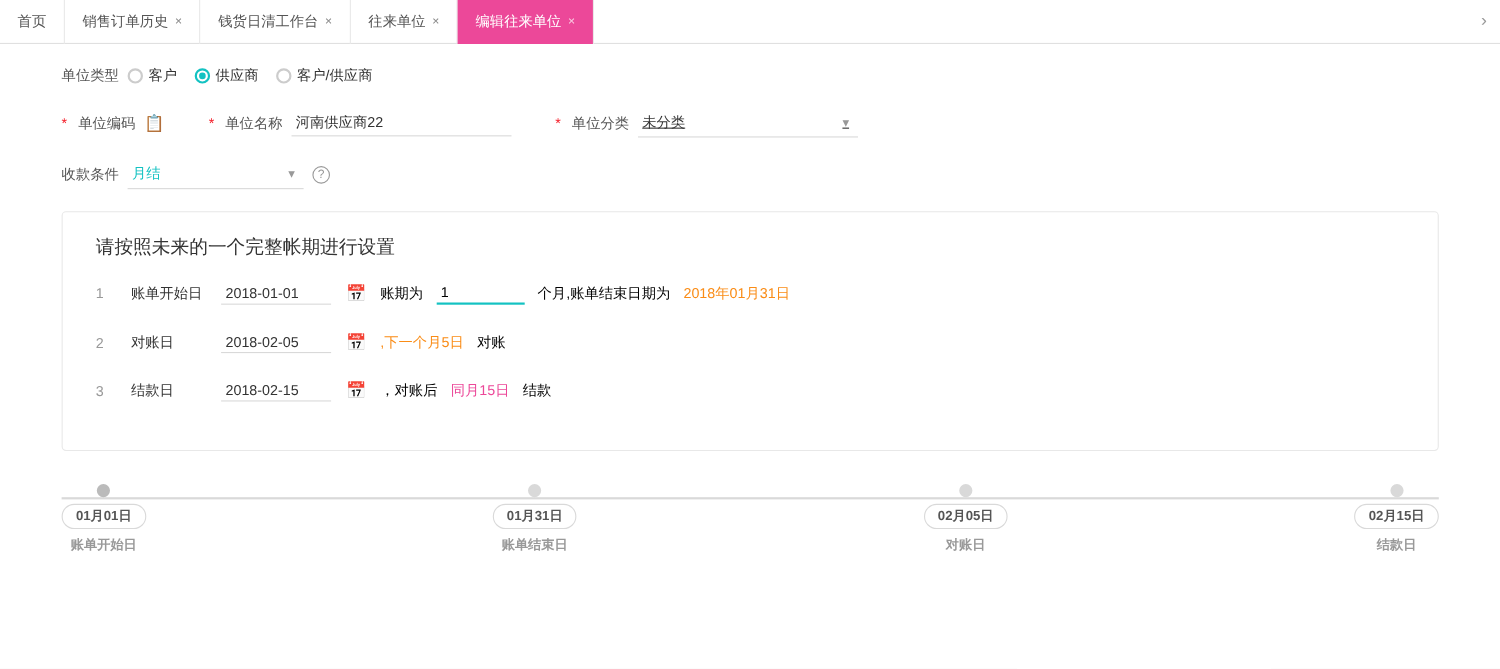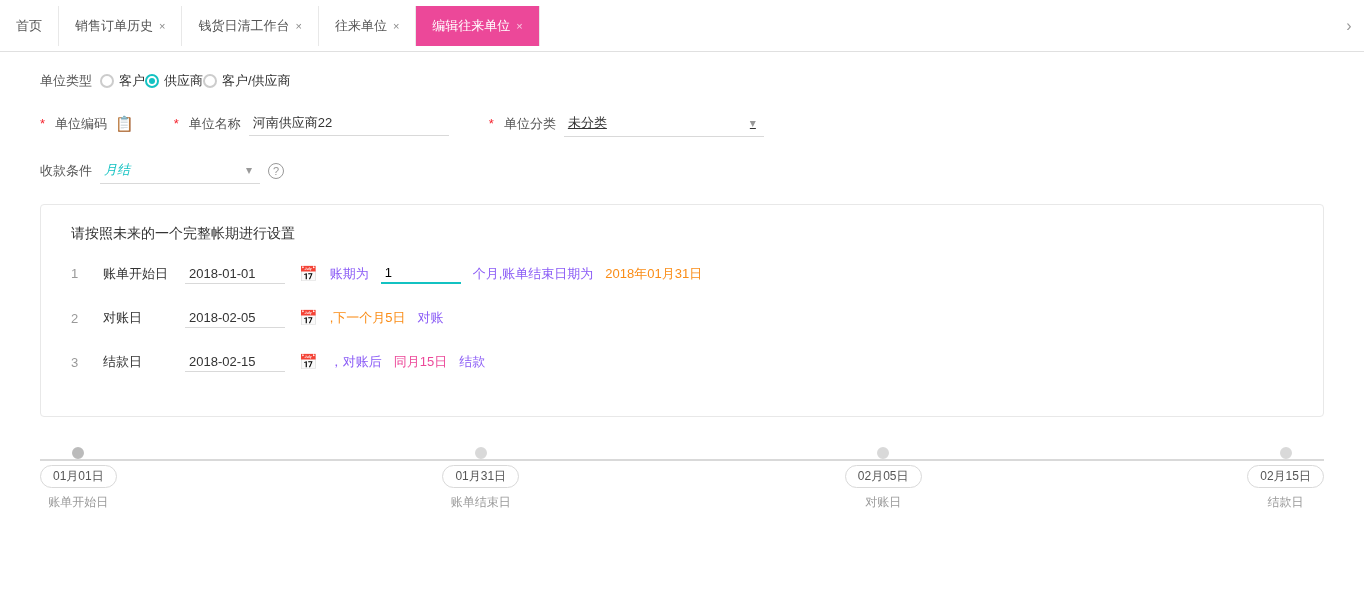--- a/index.html
+++ b/index.html
@@ -4,21 +4,21 @@
   <style>
     * { box-sizing: border-box; margin: 0; padding: 0; }
     body { font-family: "Microsoft YaHei", "PingFang SC", sans-serif; font-size: 13px; color: #333; background: #f5f5f5; }
 
     
     .tabs-bar {
       display: flex;
       align-items: center;
       background: #fff;
       border-bottom: 1px solid #e0e0e0;
-      height: 52px;
+      height: 40px;
       padding: 0 0;
     }
     .tab-item {
       display: flex;
       align-items: center;
       padding: 0 16px;
       height: 40px;
       cursor: pointer;
       font-size: 13px;
       color: #555;
@@ -42,21 +42,21 @@
       display: flex;
       align-items: center;
       justify-content: center;
       cursor: pointer;
       font-size: 16px;
       color: #999;
     }
 
     
     .page-content {
-      padding: 20px 40px;
+      padding: 20px 56px;
       background: #fff;
       min-height: calc(100vh - 40px);
     }
 
     
     .form-row {
       display: flex;
       align-items: center;
       margin-bottom: 20px;
       flex-wrap: wrap;
@@ -76,21 +76,21 @@
     }
     .required-star {
       color: #f5222d;
       margin-right: 2px;
     }
 
     
     .radio-group {
       display: flex;
       align-items: center;
-      gap: 0;
+      gap: 16px;
     }
     .radio-item {
       display: flex;
       align-items: center;
       gap: 5px;
       cursor: pointer;
     }
     .radio-circle {
       width: 14px;
       height: 14px;
@@ -136,21 +136,20 @@
       align-items: center;
       border-bottom: 1px solid #d9d9d9;
       padding: 4px 8px 4px 4px;
       min-width: 160px;
       cursor: pointer;
       gap: 4px;
     }
     .select-field .select-value {
       color: #13c2c2;
       flex: 1;
-      font-style: italic;
     }
     .select-arrow {
       color: #999;
       font-size: 12px;
     }
     .help-icon {
       width: 16px;
       height: 16px;
       border-radius: 50%;
       border: 1px solid #999;
@@ -174,21 +173,21 @@
     .cat-select-box .cat-value { flex: 1; color: #333; }
 
     
     .section-box {
       border: 1px solid #e8e8e8;
       border-radius: 4px;
       padding: 20px 30px;
       margin-bottom: 20px;
     }
     .section-title {
-      font-size: 14px;
+      font-size: 17px;
       color: #333;
       margin-bottom: 20px;
     }
 
     
     .settings-row {
       display: flex;
       align-items: center;
       margin-bottom: 24px;
       gap: 12px;
@@ -214,21 +213,21 @@
       border-bottom: 1px solid #d9d9d9;
       outline: none;
       padding: 2px 4px;
       font-size: 13px;
       color: #333;
       width: 100px;
       background: transparent;
     }
     .desc-text {
       font-size: 13px;
-      color: #8b5cf6;
+      color: #000000;
     }
     .highlight-orange { color: #fa8c16; }
     .highlight-teal { color: #ec4899; }
 
     
     .period-input {
       border: none;
       border-bottom: 2px solid #13c2c2;
       outline: none;
       padding: 2px 4px;
@@ -259,20 +258,21 @@
       right: 0;
       height: 2px;
       background: #d9d9d9;
     }
     .timeline-points {
       display: flex;
       width: 100%;
       justify-content: space-between;
       align-items: flex-start;
       position: relative;
+      font-weight: bold;
     }
     .timeline-point {
       display: flex;
       flex-direction: column;
       align-items: center;
       gap: 6px;
     }
     .point-circle {
       width: 12px;
       height: 12px;

